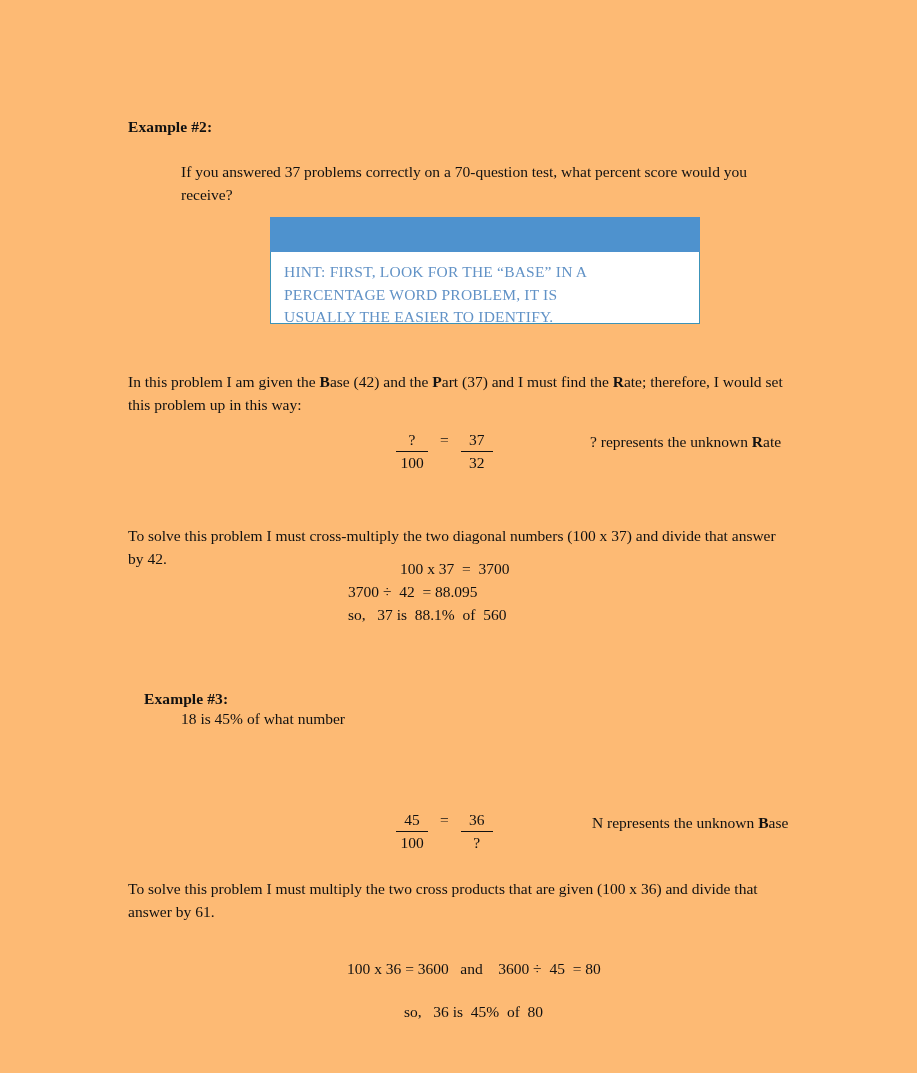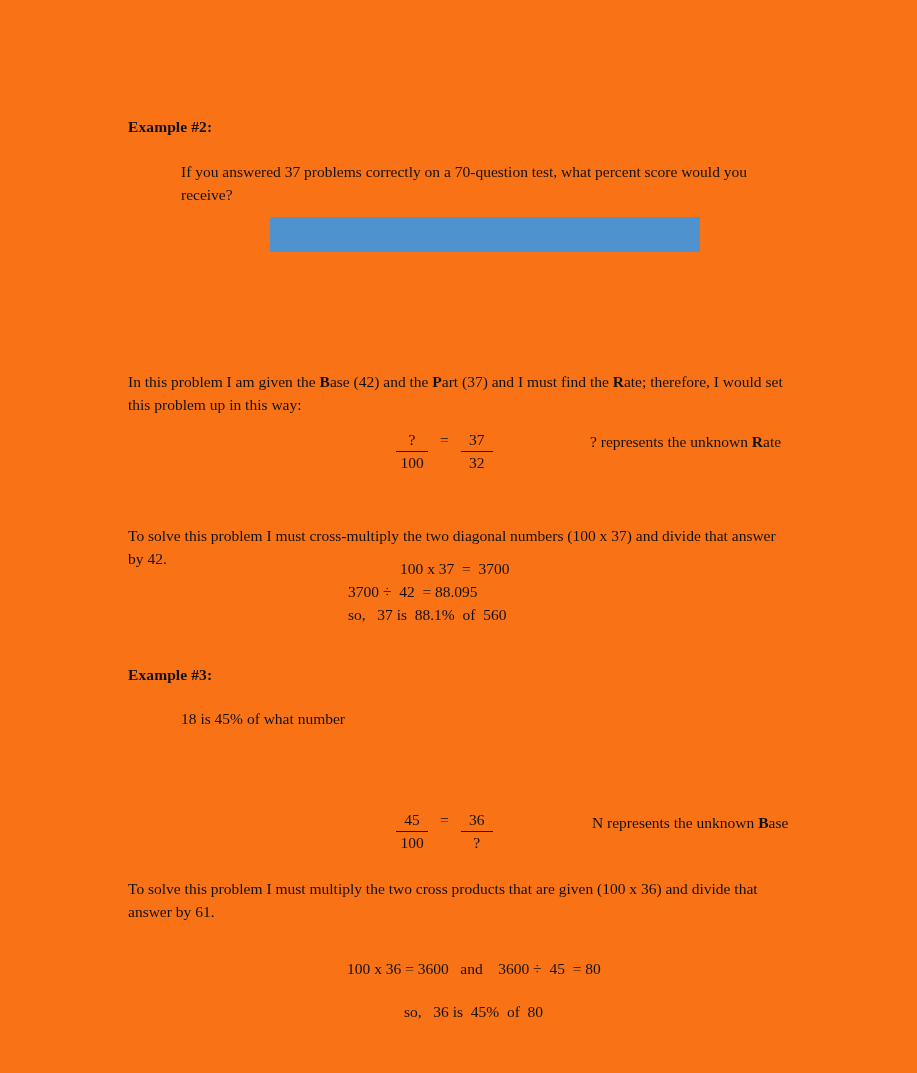--- a/index.html
+++ b/index.html
@@ -15,21 +15,21 @@
     font-family: "Liberation Serif", "DejaVu Serif", serif;
     color: #111111;
     overflow: hidden;
   }
 
   .page {
     position: absolute;
     left: 0; top: 0;
     width: 917px;
     height: 1073px;
-    background: #f97316;
+    background: #fdba74;
   }
 
   
   .doc-heading {
     position: absolute;
     left: 128px;
     font-size: 15.5px;
     font-weight: bold;
     letter-spacing: 0.1px;
     white-space: nowrap;
@@ -125,20 +125,25 @@
 <body>
 
 <div class="page">
 
   <div class="doc-heading" style="top:118px;">Example #2:</div>
 
   <div class="indented-para" style="top:160px; width:600px;">If you answered 37 problems correctly on a 70-question test, what percent score would you receive?</div>
 
   <div class="hint-box">
     <div class="hint-bar"></div>
+    <div class="hint-body">
+      <div class="hint-text">HINT: FIRST, LOOK FOR THE “BASE” IN A
+PERCENTAGE WORD PROBLEM, IT IS
+USUALLY THE EASIER TO IDENTIFY.</div>
+    </div>
   </div>
 
   <div class="body-para" style="top:370px;">
     <span>In this problem I am given the </span><span class="b-cap">B</span><span>ase (42) and the </span><span class="b-cap">P</span><span>art  (37) and I must find the </span><span class="b-cap">R</span><span>ate; therefore, I would set this problem up in this way:</span>
   </div>
 
   <div class="equation-row" style="left:396px; top:430px;">
     <div class="frac">
       <span class="num">?</span>
       <span class="den">100</span>
@@ -153,21 +158,21 @@
   <div class="equation-row" style="left:550px; top:432px;">
     <span class="eq-note"><span>? represents the unknown </span><span class="b-cap">R</span><span>ate</span></span>
   </div>
 
   <div class="body-para" style="top:524px;">To solve this problem I must cross-multiply the two diagonal numbers (100 x 37) and divide that answer by 42.</div>
 
   <div class="math-line" style="left:400px; top:560px;">100 x 37  =  3700</div>
   <div class="math-line" style="left:348px; top:583px;">3700 ÷  42  = 88.095</div>
   <div class="math-line" style="left:348px; top:606px;">so,   37 is  88.1%  of  560</div>
 
-  <div class="doc-heading" style="top:666px;">Example #3:</div>
+  <div class="doc-heading" style="top:690px;margin-left:16px;">Example #3:</div>
 
   <div class="indented-para" style="top:707px;">18 is 45% of what number</div>
 
 
   <div class="equation-row" style="left:396px; top:810px;">
     <div class="frac">
       <span class="num">45</span>
       <span class="den">100</span>
     </div>
     <span class="eq-sign">=</span>

